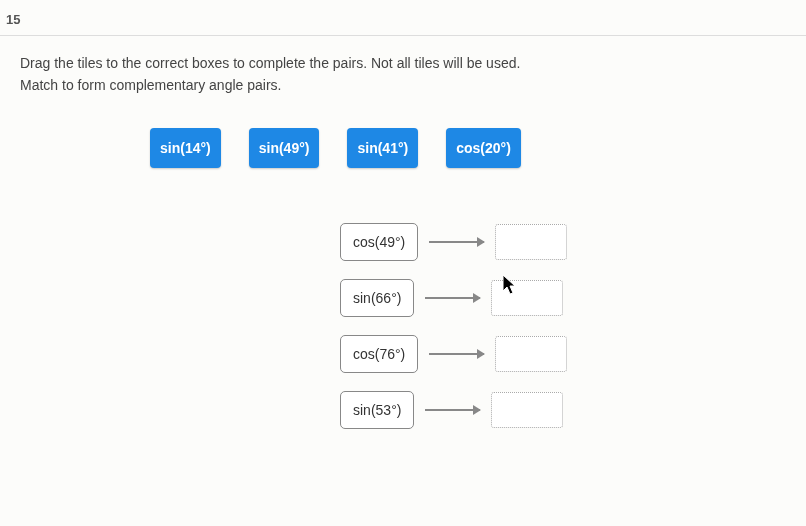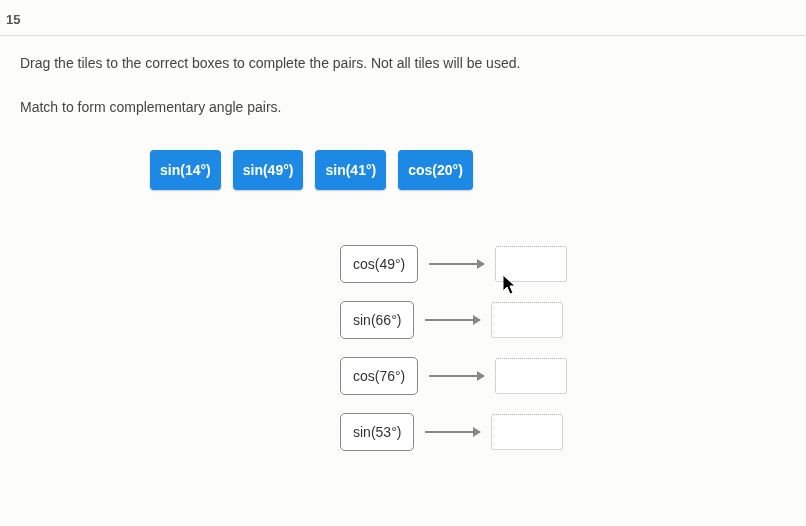--- a/index.html
+++ b/index.html
@@ -26,30 +26,30 @@
       right: 0;
       height: 1px;
       background: #ddd;
     }
     .content {
       padding: 55px 20px 20px 20px;
     }
     .instruction {
       font-size: 14px;
       color: #444;
-      margin-bottom: 28px;
+      margin-bottom: 6px;
     }
     .sub-instruction {
       font-size: 14px;
       color: #444;
       margin-bottom: 35px;
     }
     .tiles-row {
       display: flex;
-      gap: 12px;
+      gap: 28px;
       padding-left: 130px;
       margin-bottom: 55px;
     }
     .tile {
       background: #1e88e5;
       color: #fff;
       font-size: 14px;
       font-weight: bold;
       padding: 12px 10px;
       border-radius: 4px;

